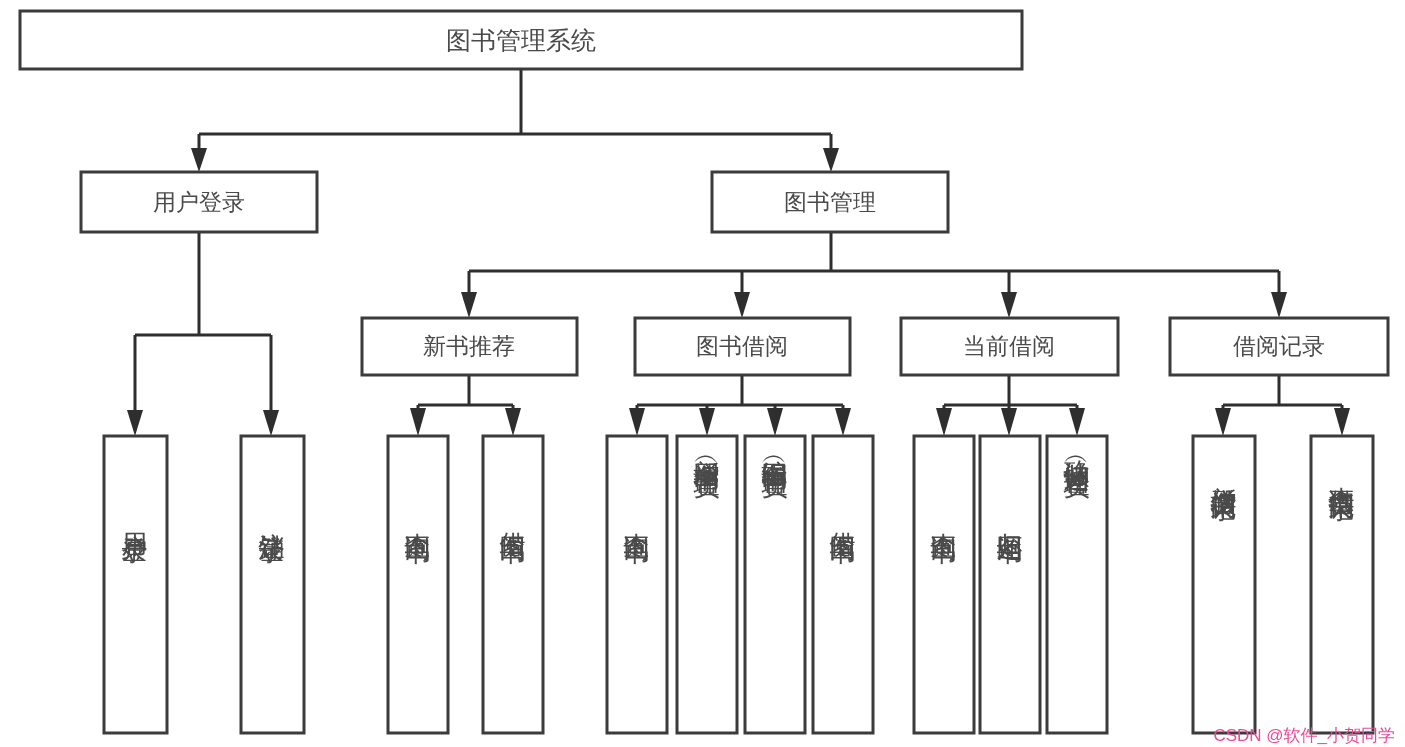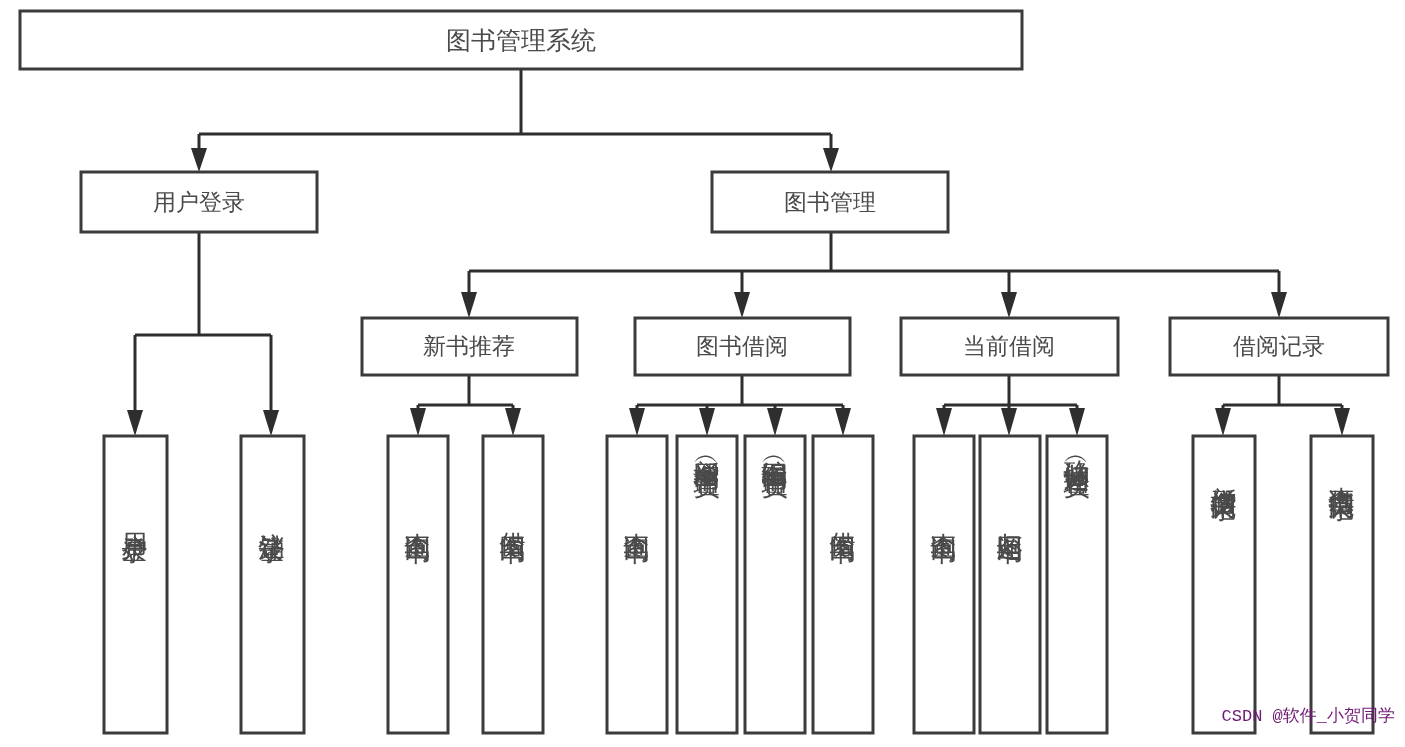--- a/index.html
+++ b/index.html
@@ -56,24 +56,24 @@
     stroke: #2e2e2e;
     stroke-width: 3;
     fill: none;
   }
   .arrow-head {
     fill: #2e2e2e;
   }
   .watermark {
     position: absolute;
     right: 10px;
-    bottom: 20px;
-    font-family: Liberation Mono, monospace;
+    bottom: 0;
+    font-family: Liberation Sans, sans-serif;
     font-size: 17px;
-    color: #701a75;
+    color: #ec4899;
     white-space: nowrap;
     pointer-events: none;
   }
 </style>
 </head>
 <body>
 
 <div id="chart-root">
   <svg width="1405" height="747" viewBox="0 0 1405 747" xmlns="http://www.w3.org/2000/svg">
 

